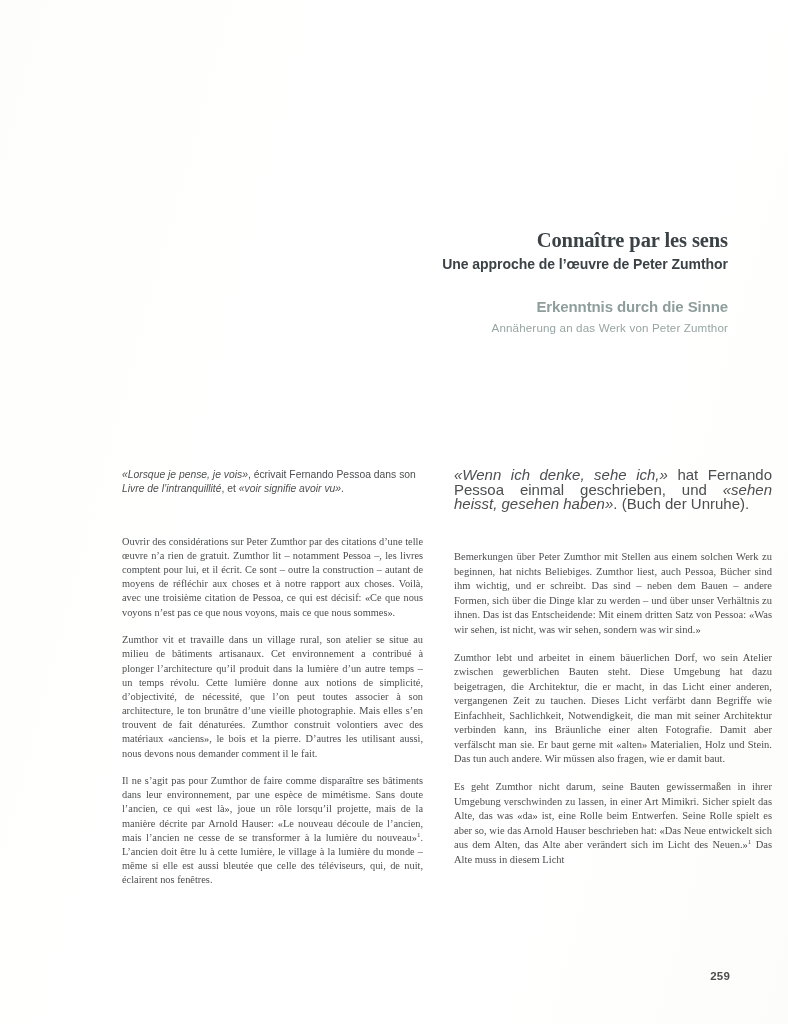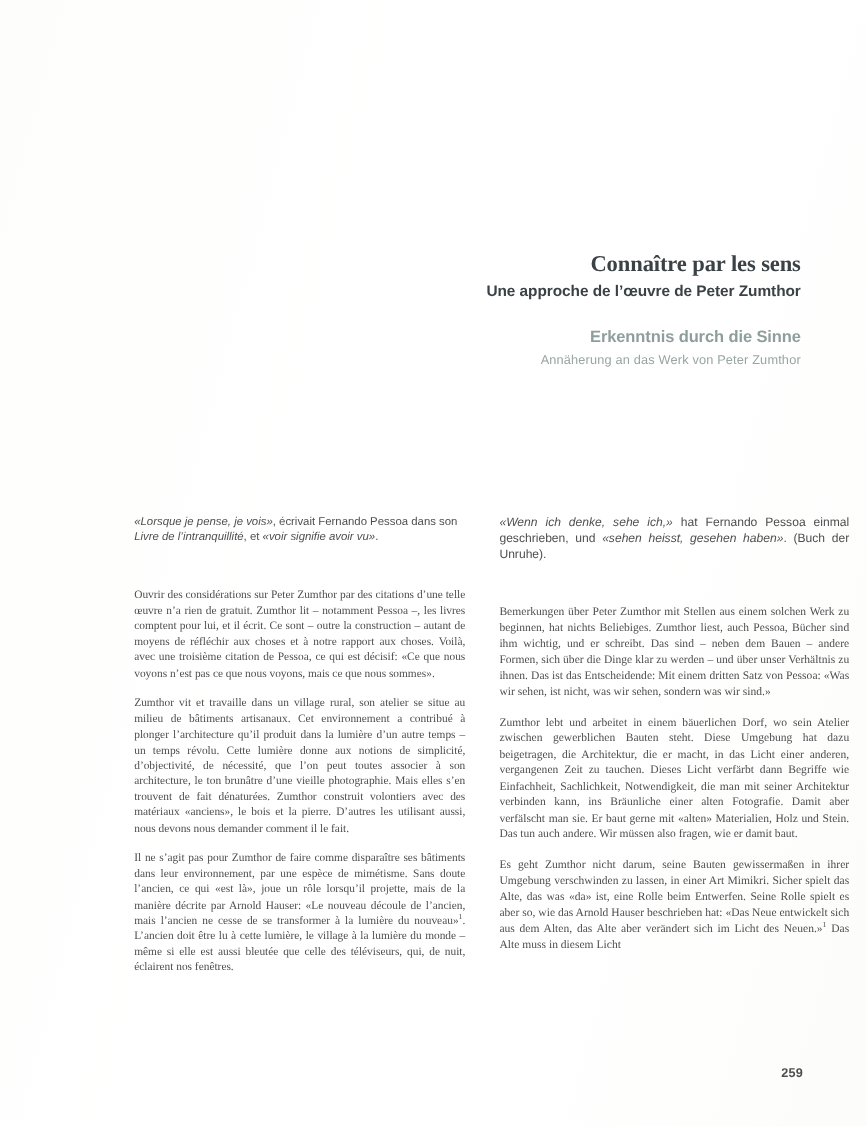--- a/index.html
+++ b/index.html
@@ -115,21 +115,21 @@
   p.lead {
     margin: 0 0 13.5px 0;
     font-family: "Liberation Sans", sans-serif;
     font-size: 10.35px;
     line-height: 14.15px;
     color: #4d4e50;
     text-align: left;
   }
 
   .col-right p.lead {
-    font-size: 11px;
+    font-size: 15px;
     line-height: 14.5px;
     text-align: justify;
   }
 
   .spacer-after-lead {
     height: 25px;
   }
 
   em { font-style: italic; }
 

